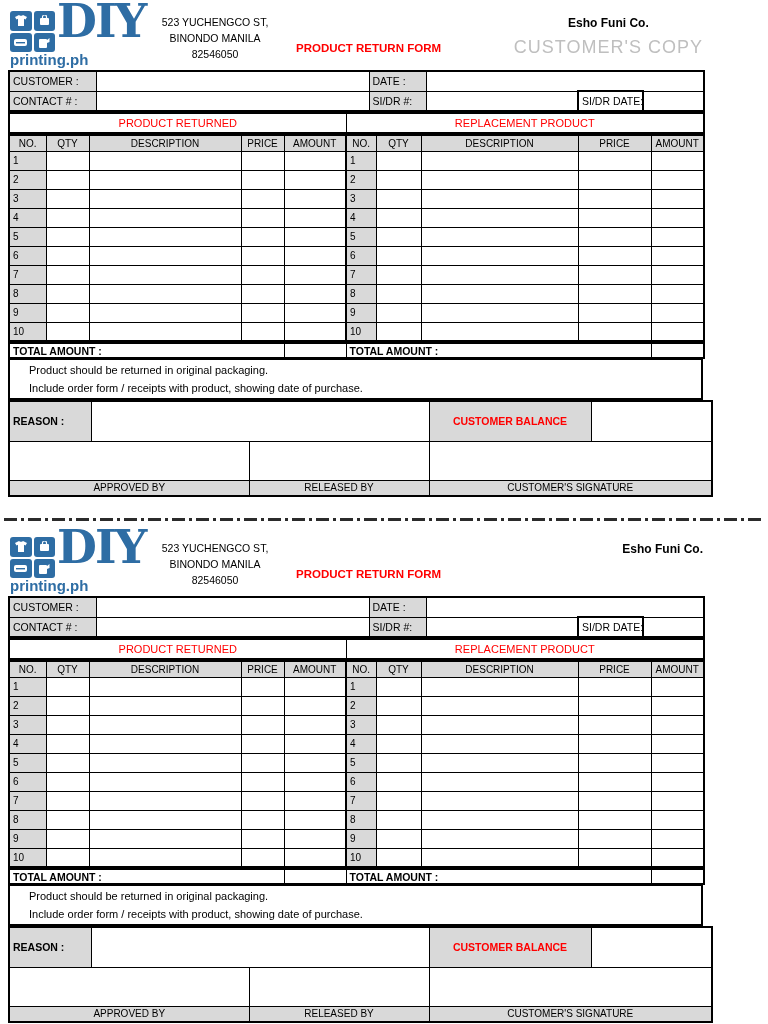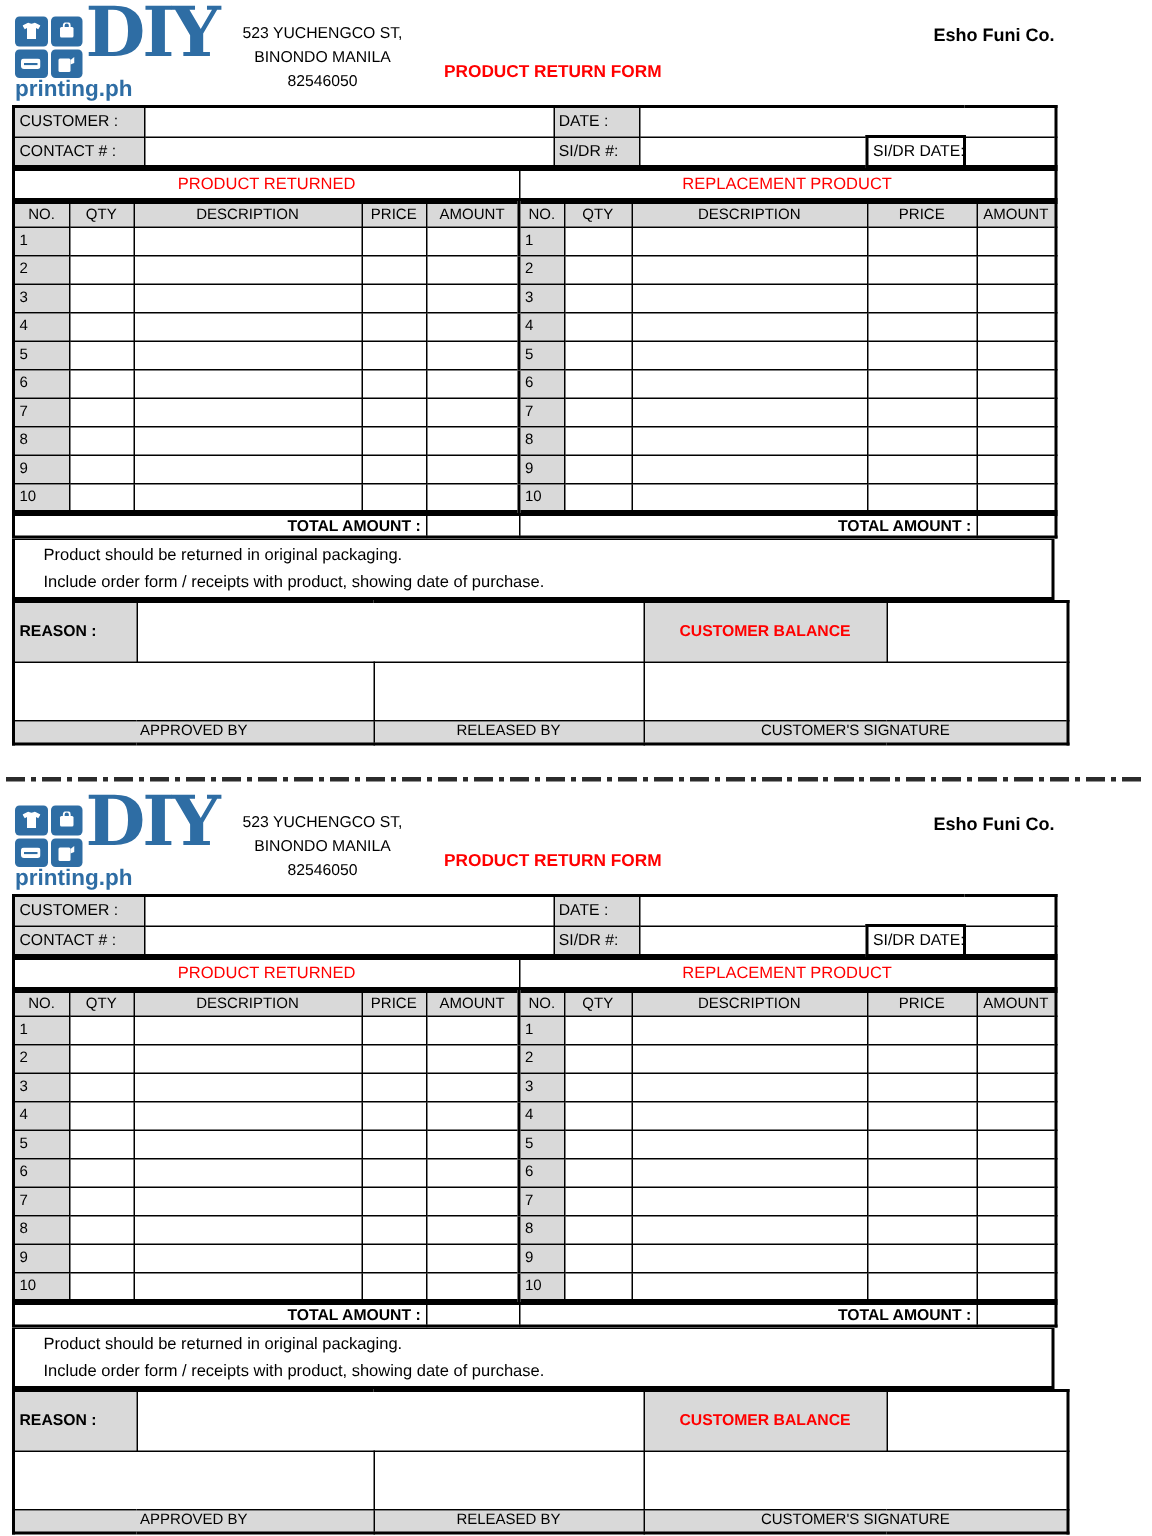--- a/index.html
+++ b/index.html
@@ -61,21 +61,21 @@
 
   .items-table th {
     height: 16px; background: #d9d9d9; font-size: 10px;
     font-weight: normal; text-align: center;
   }
   .items-table td { height: 19px; font-size: 10px; }
   .items-table .no-cell { background: #d9d9d9; }
   .thickl { border-left: 2px solid #000; }
 
   .total-table td { height: 15px; font-size: 10.5px; }
-  .total-lbl { text-align: right; font-weight: bold; background: #fff; }
+  .total-lbl { text-align: left; font-weight: bold; background: #fff; }
 
   .notes-box { border: 2px solid #000; border-top-width: 1px; background: #fff; padding: 1px 0; }
   .note-line { font-size: 11px; line-height: 18px; padding-left: 19px; }
 
   .reason-table td { font-size: 10.5px; }
   .reason-row td { height: 40px; }
   .reason-lbl { font-weight: bold; background: #d9d9d9; }
   .balance-lbl {
     background: #d9d9d9; color: #ff0000; font-weight: bold;
     text-align: center; font-size: 10.5px;
@@ -131,20 +131,21 @@
       <div class="address">
         <div>523 YUCHENGCO ST,</div>
         <div>BINONDO MANILA</div>
         <div>82546050</div>
       </div>
 
       <div class="form-title">PRODUCT RETURN FORM</div>
 
       <div class="head-right">
         <div class="company">Esho Funi Co.</div>
+        <div class="copy-label">CUSTOMER'S COPY</div>
       </div>
     </div>
 
     <table class="fields-table">
       <colgroup>
             <col style="width:87px">
             <col style="width:273px">
             <col style="width:57px">
             <col style="width:152px">
             <col style="width:65px">

